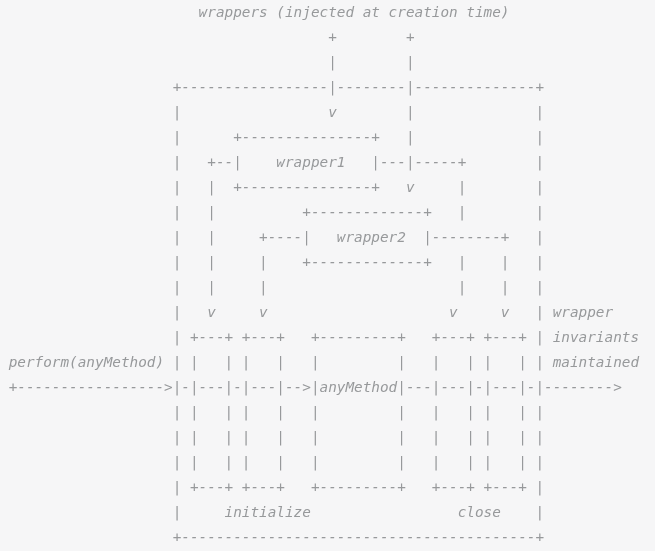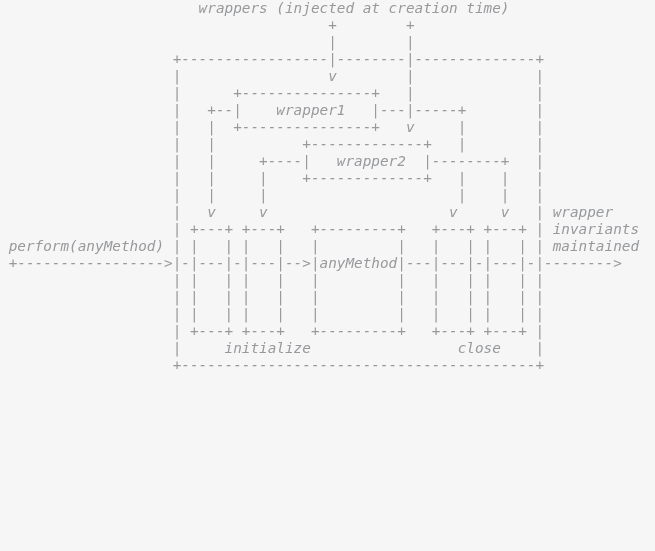--- a/index.html
+++ b/index.html
@@ -17,21 +17,21 @@
     left: 0;
     width: 655px;
     height: 551px;
   }
   pre.ascii-art {
     margin: 0;
     padding: 0;
     font-family: "DejaVu Sans Mono", monospace;
     font-style: italic;
     font-size: 14.35px;
-    line-height: 17px;
+    line-height: 25px;
     letter-spacing: 0;
     color: #97999b;
     white-space: pre;
   }
   .watermark {
     position: absolute;
     right: 3px;
     bottom: 12px;
     font-family: "DejaVu Sans", sans-serif;
     font-size: 24px;

